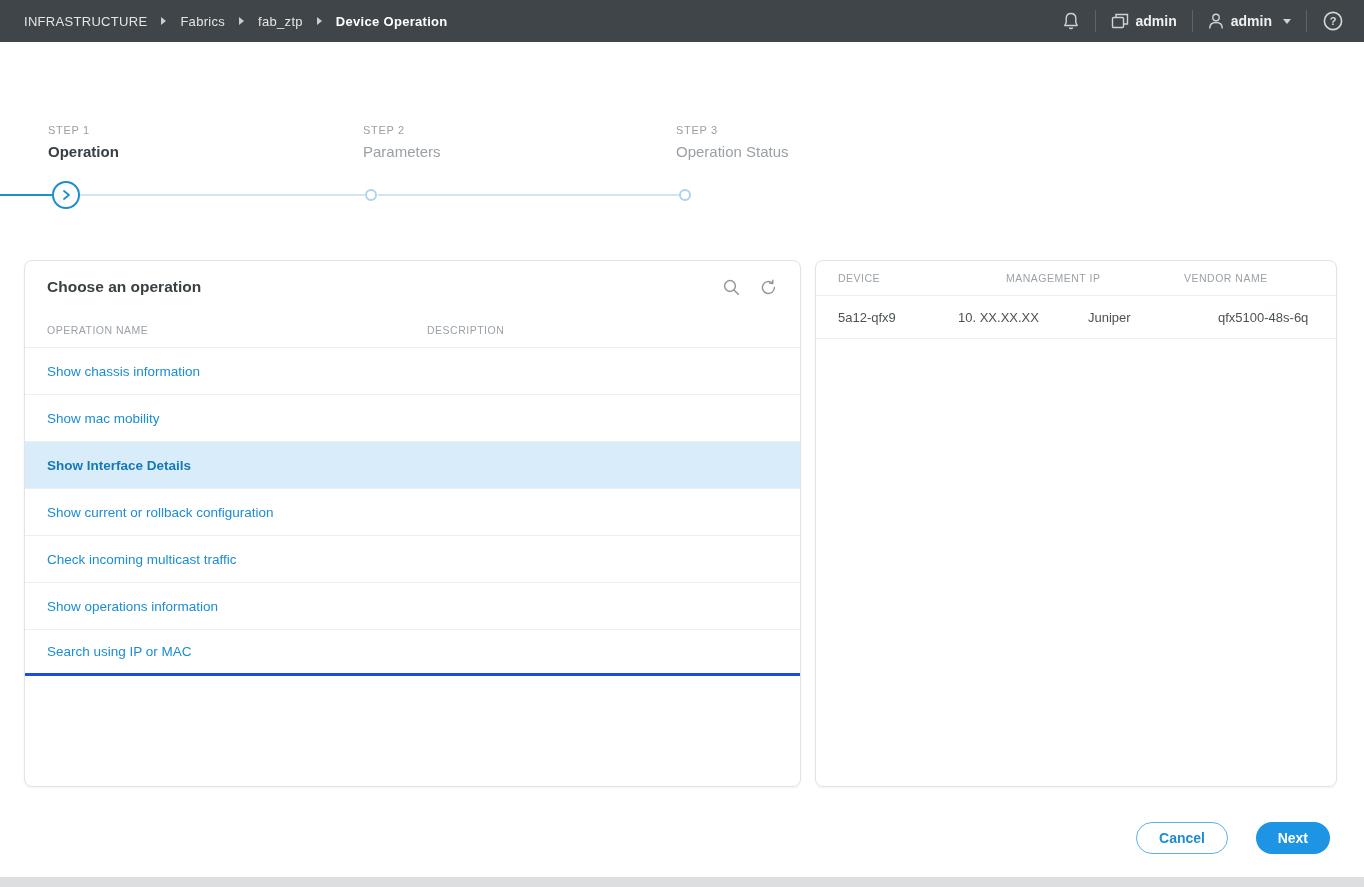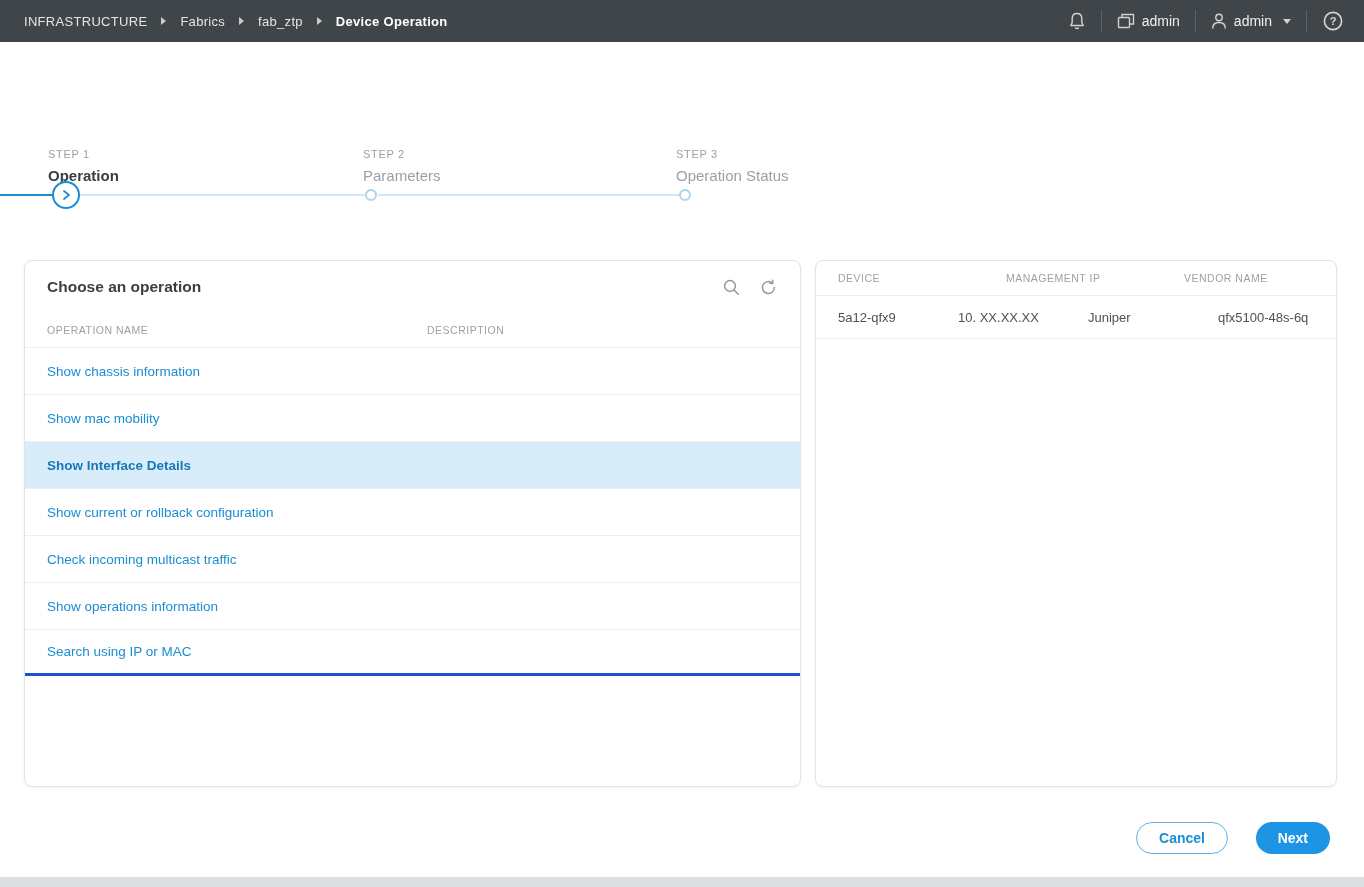--- a/index.html
+++ b/index.html
@@ -35,34 +35,34 @@
     border-bottom: 4px solid transparent;
   }
   .topbar-right {
     margin-left: auto;
     display: flex;
     align-items: center;
     gap: 15px;
     padding-right: 20px;
   }
   .tb-divider { width: 1px; height: 22px; background: #5d6366; }
-  .tb-item { display: flex; align-items: center; gap: 7px; cursor: pointer; font-size: 14px; color: #eef0f0; }
+  .tb-item { display: flex; align-items: center; gap: 7px; cursor: pointer; font-size: 14px; color: #eef0f0; font-weight: bold; }
   .icon { display: inline-flex; align-items: center; justify-content: center; }
   .caret-down {
     width: 0; height: 0; margin-left: 4px;
     border-top: 5px solid #cfd3d5;
     border-left: 4px solid transparent;
     border-right: 4px solid transparent;
   }
 
   
   .main { position: relative; height: 845px; background: #ffffff; }
 
   
-  .step-label-block { position: absolute; top: 82px; margin-top: 24px; }
+  .step-label-block { position: absolute; top: 82px; }
   .step-kicker { font-size: 11px; letter-spacing: .7px; color: #9aa0a5; }
   .step-title { font-size: 15px; margin-top: 7px; color: #9aa0a5; }
   .step-label-block.active .step-title { color: #373f44; font-weight: bold; }
   .step1 { left: 48px; } .step2 { left: 363px; } .step3 { left: 676px; }
 
   .step-line { position: absolute; top: 152px; height: 2px; }
   .line-blue { left: 0; width: 52px; background: #1b8dd2; }
   .line-light-a { left: 80px; width: 285px; background: #cfe6f4; }
   .line-light-b { left: 378px; width: 301px; background: #cfe6f4; }
 

